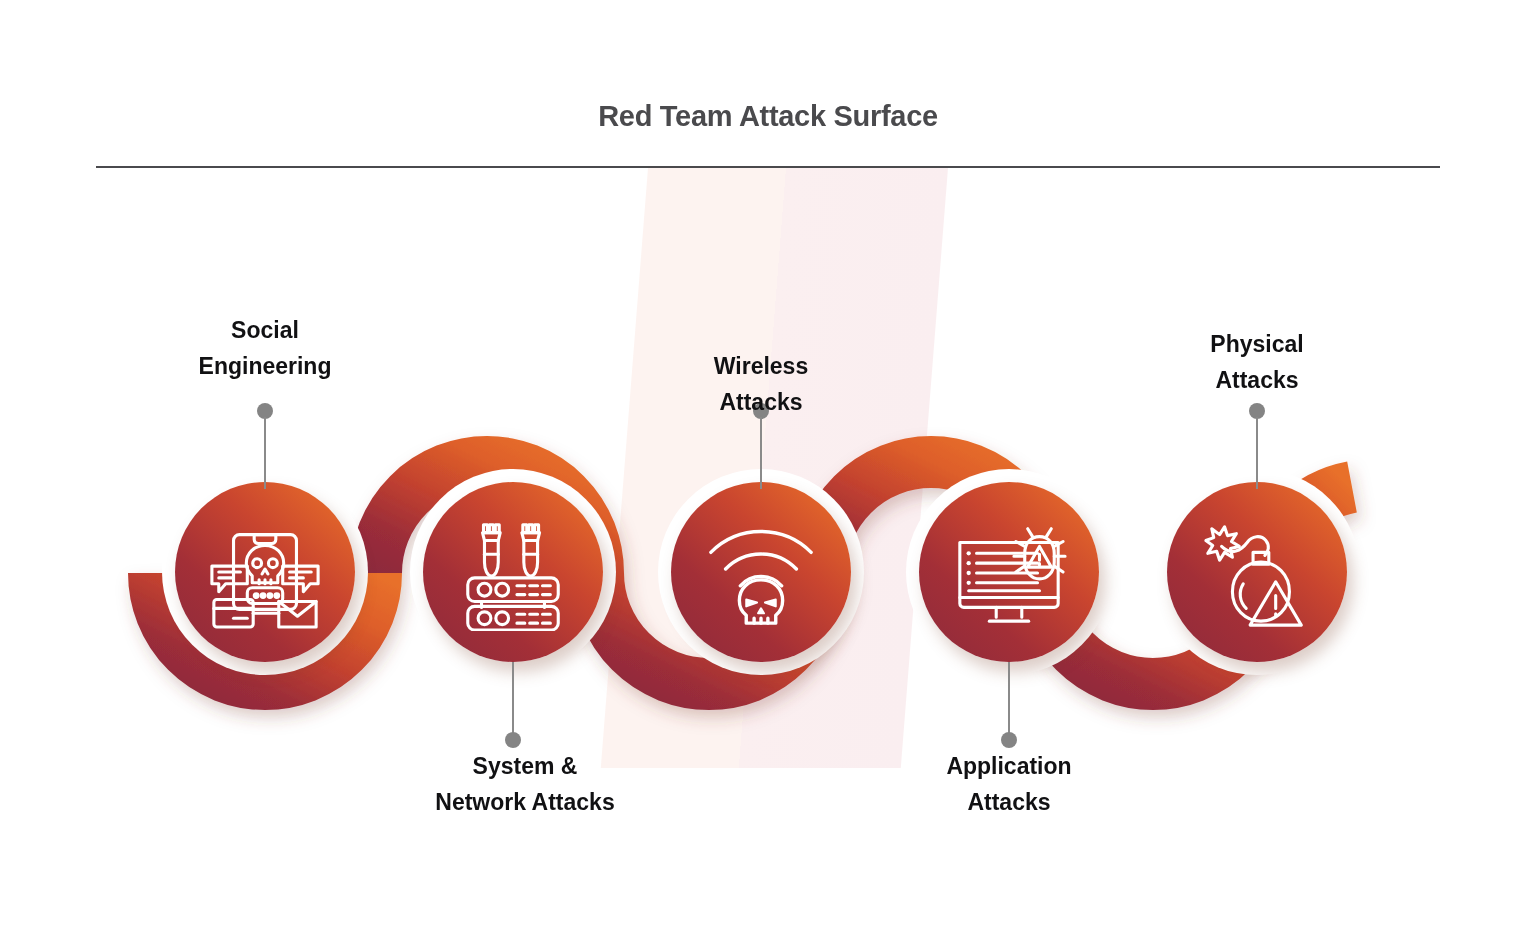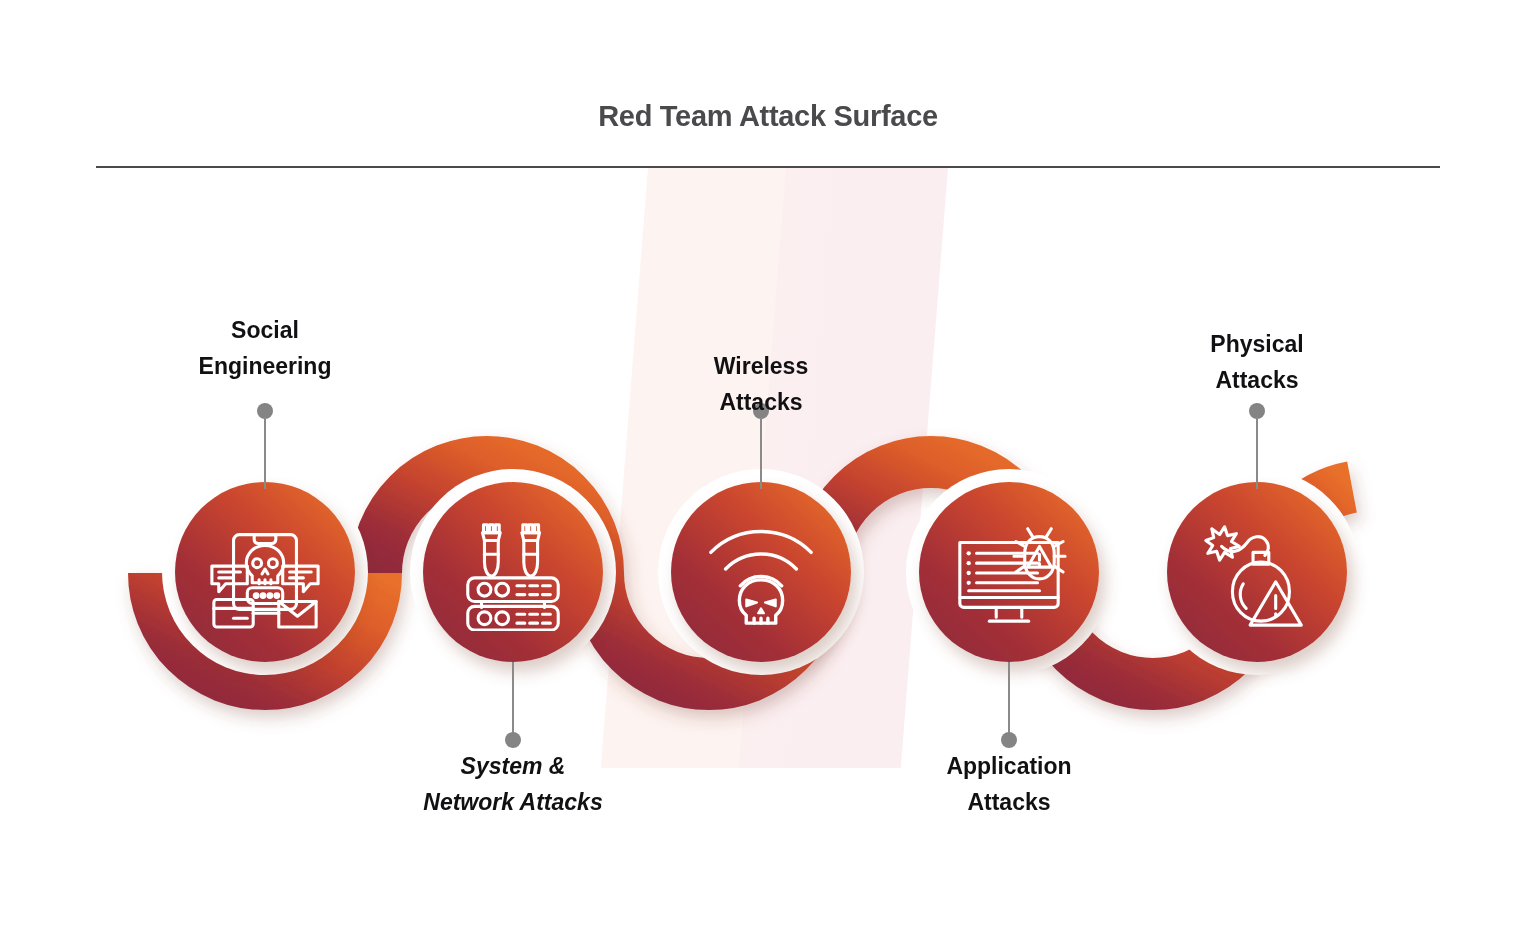--- a/index.html
+++ b/index.html
@@ -256,21 +256,21 @@
       <path d="M64 103h8M77 103h8M90 103h8"></path>
       <path d="M64 112h8M77 112h8M90 112h8"></path>
     </svg>
   </div>
 
   <div class="pin" style="left:493px; top:662px; width:40px; height:86px;">
     <div class="stem" style="top:0; height:72px;"></div>
     <div class="dot" style="top:70px;"></div>
   </div>
 
-  <div class="label" style="left:343px; top:749px; width:340px;font-style:italic;">System &amp;
+  <div class="label" style="left:355px; top:749px; width:340px;">System &amp;
 Network Attacks</div>
 
   <div class="node" style="left:671px; top:482px;">
     <svg class="icon-svg" viewBox="0 0 120 120" fill="none" stroke="#ffffff" stroke-width="3.4" stroke-linecap="round" stroke-linejoin="round">
       <path d="M9 40a72 72 0 0 1 102 0"></path>
       <path d="M24 57a50 50 0 0 1 72 0"></path>
       <path d="M39 74a28 28 0 0 1 42 0"></path>
       <path d="M60 68c-13 0-22 9-22 21 0 7 3 12 7 15v8h30v-8c4-3 7-8 7-15 0-12-9-21-22-21z"></path>
       <path d="M45 88l11 3-11 4z" fill="#ffffff" stroke-width="2"></path>
       <path d="M75 88l-11 3 11 4z" fill="#ffffff" stroke-width="2"></path>

